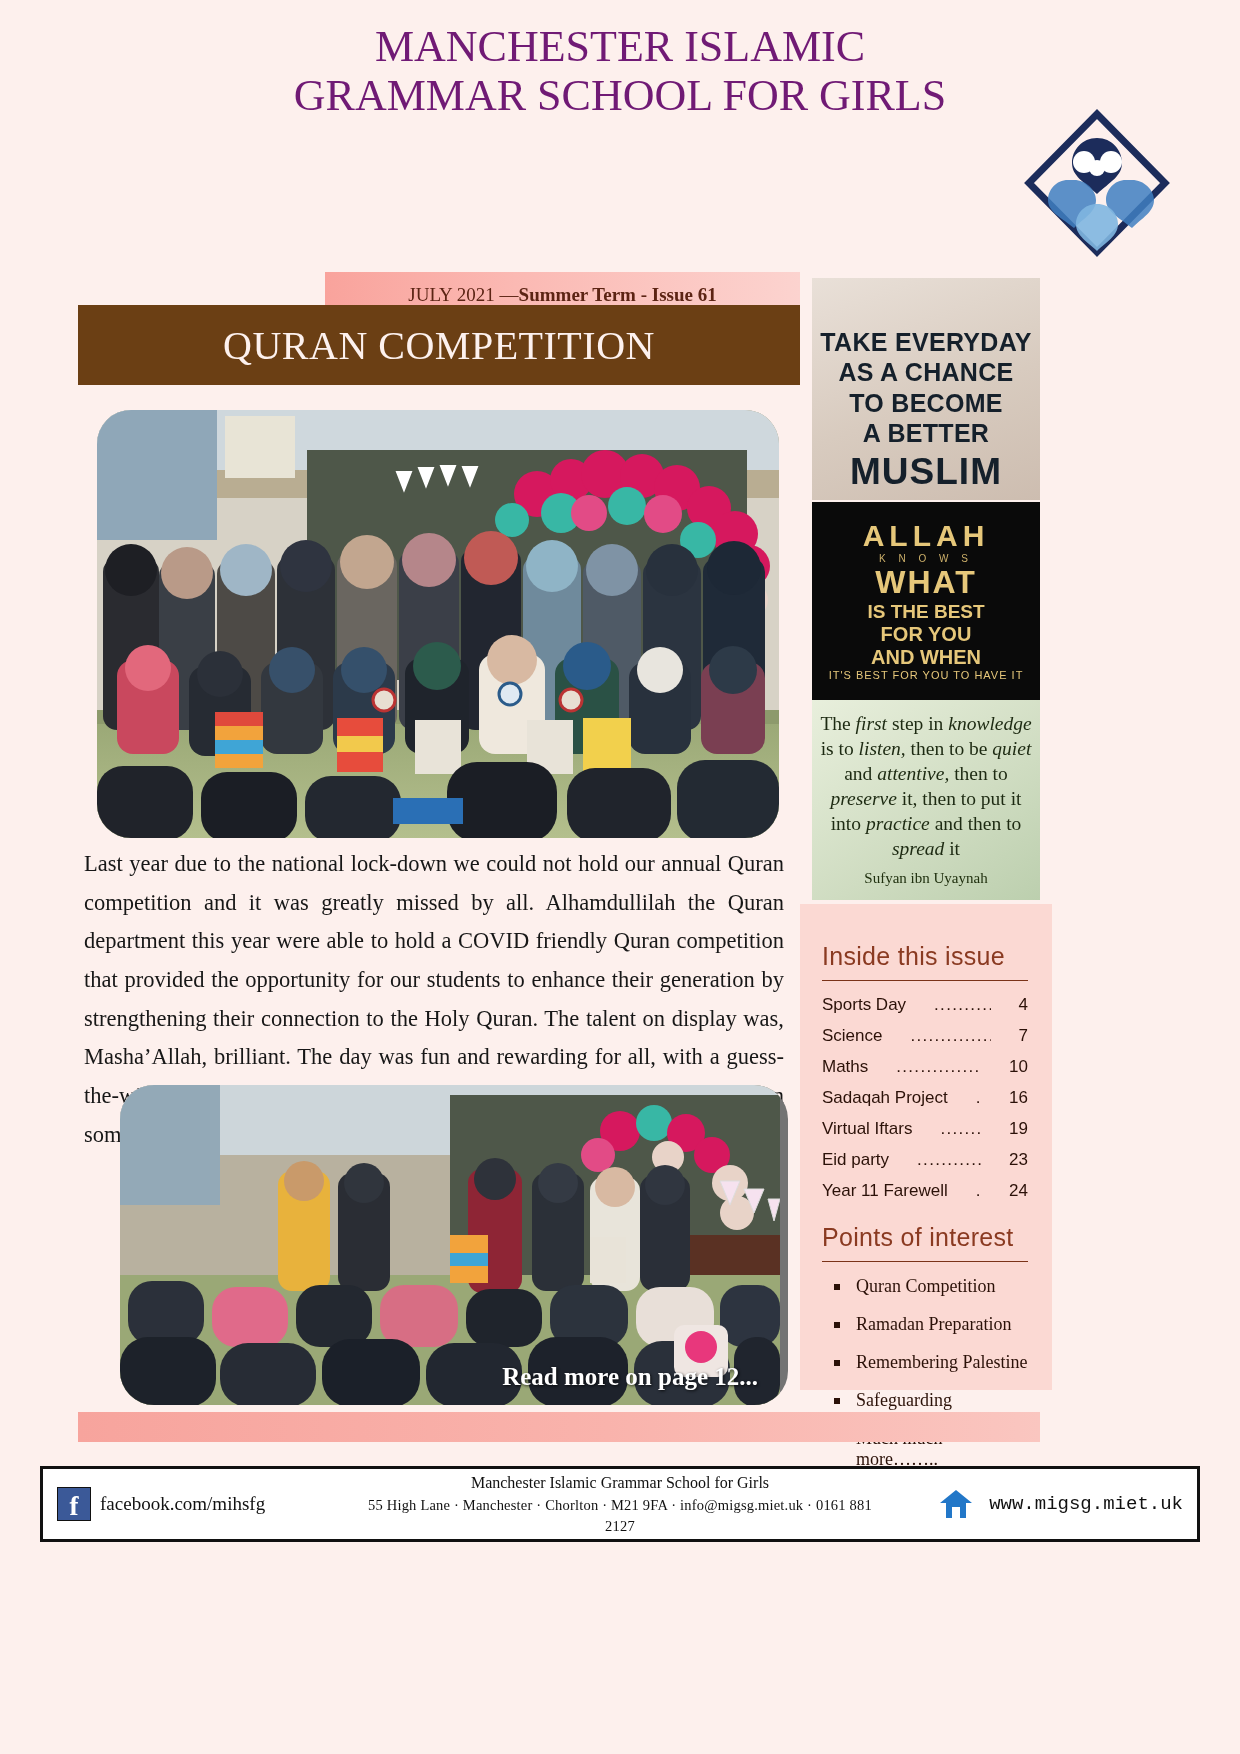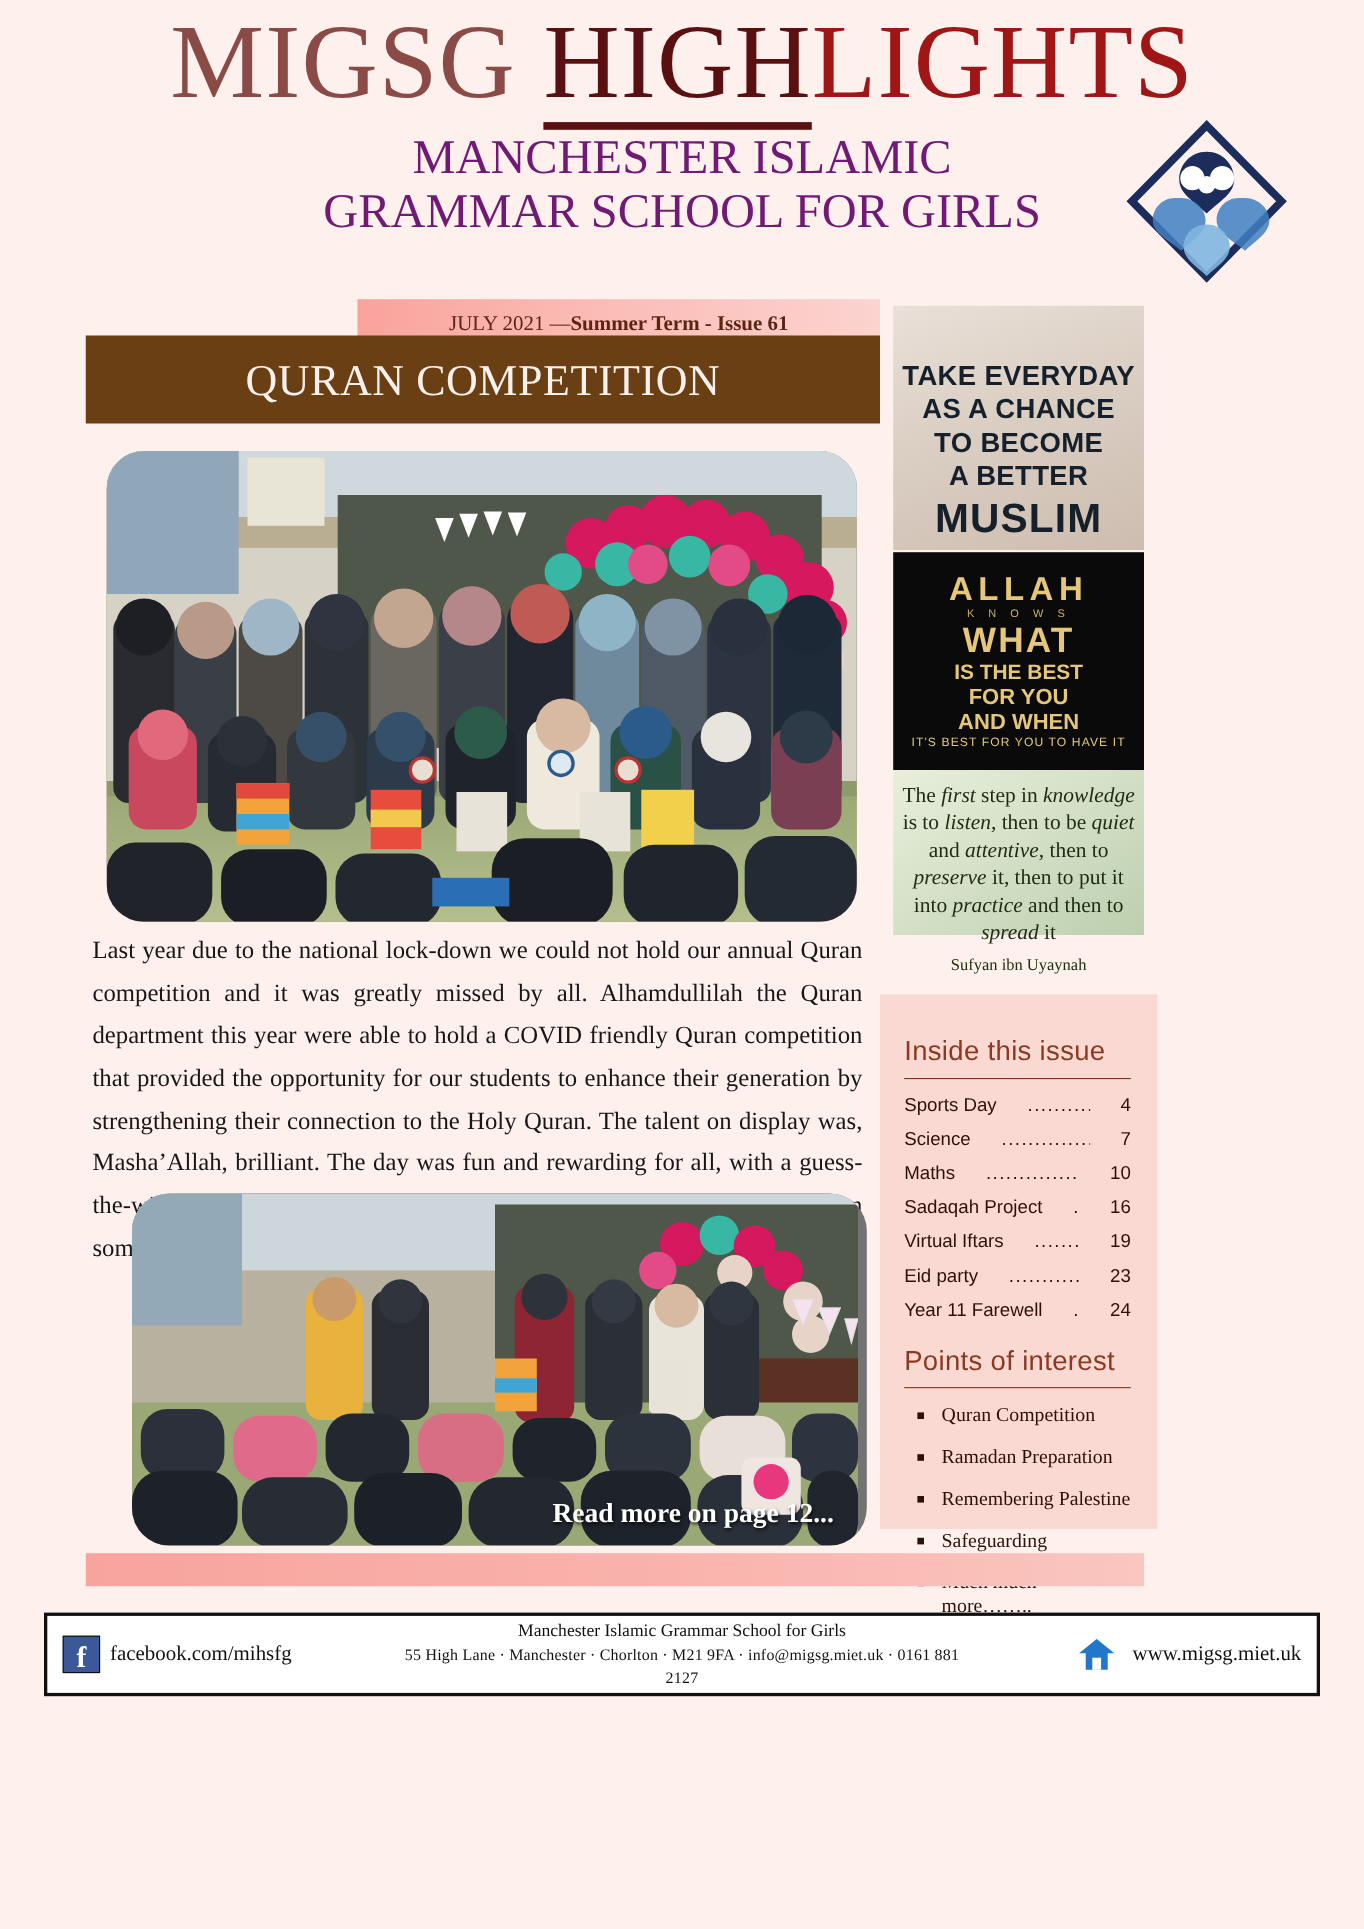--- a/index.html
+++ b/index.html
@@ -91,21 +91,21 @@
     text-align: center; font-family: "Liberation Sans", sans-serif; padding: 6px;
   }
   .allah-card .l1 { font-size: 30px; font-weight: bold; letter-spacing: 5px; }
   .allah-card .l2 { font-size: 10px; letter-spacing: 5px; color: #cdb06a; }
   .allah-card .l3 { font-size: 32px; font-weight: bold; letter-spacing: 2px; }
   .allah-card .l4 { font-size: 19px; font-weight: bold; }
   .allah-card .l5 { font-size: 20px; font-weight: bold; }
   .allah-card .l6 { font-size: 11px; letter-spacing: 1px; line-height: 1.25; }
 
   .quote-card {
-    position: absolute; left: 812px; top: 700px; width: 228px; height: 150px;
+    position: absolute; left: 812px; top: 700px; width: 228px; height: 200px;
     background: linear-gradient(145deg, #e8efdc 0%, #cfdcc1 60%, #bccfae 100%);
     color: #1d2a12; text-align: center; padding: 12px 8px 6px;
     font-size: 19.5px; line-height: 1.28;
   }
   .quote-card i { font-style: italic; }
   .quote-card .attrib { margin-top: 7px; font-size: 15px; color: #20300f; }
 
   .rail-box {
     position: absolute; left: 800px; top: 904px; width: 252px; height: 486px;
     background: #fbd9d3;
@@ -158,33 +158,30 @@
   .fb-icon {
     width: 34px; height: 34px; background: #3b5998; color: #fff;
     font-family: "Liberation Serif", serif; font-weight: bold; font-size: 27px;
     display: flex; align-items: flex-end; justify-content: center;
     line-height: .95; border: 1px solid #111;
   }
   .fb-text { font-size: 19px; color: #111; }
   .foot-center { flex: 1; text-align: center; line-height: 1.45; }
   .foot-center .l1 { font-size: 16px; color: #111; }
   .foot-center .l2 { font-size: 14.5px; color: #111; letter-spacing: .2px; }
-  .foot-right { display: flex; align-items: center; gap: 16px; width: 300px; justify-content: flex-end; }
+  .foot-right { display: flex; align-items: center; gap: 16px; width: 300px; justify-content: flex-end; font-family: Liberation Mono, monospace; }
   .home-icon { width: 34px; height: 34px; }
   .web-text { font-size: 19px; color: #111; }
 </style>
 </head>
 <body>
 
 <div class="page">
 
   <div class="masthead">
-    <div class="mast-title">
-      <span class="w1">MIGSG </span><span class="w2">HIGH</span><span class="w3">LIGHTS</span>
-    </div>
     <div class="mast-sub">
       <div>MANCHESTER ISLAMIC</div>
       <div>GRAMMAR SCHOOL FOR GIRLS</div>
     </div>
   </div>
 
   <div class="logo">
     <svg viewBox="0 0 150 150" width="150" height="150">
       <path d="M75 6 L143 75 L75 144 L7 75 Z" fill="none" stroke="#1c2c5b" stroke-width="7"></path>
       <path d="M75 20 L130 75 L75 130 L20 75 Z" fill="#ffffff" opacity="0.0"></path>

